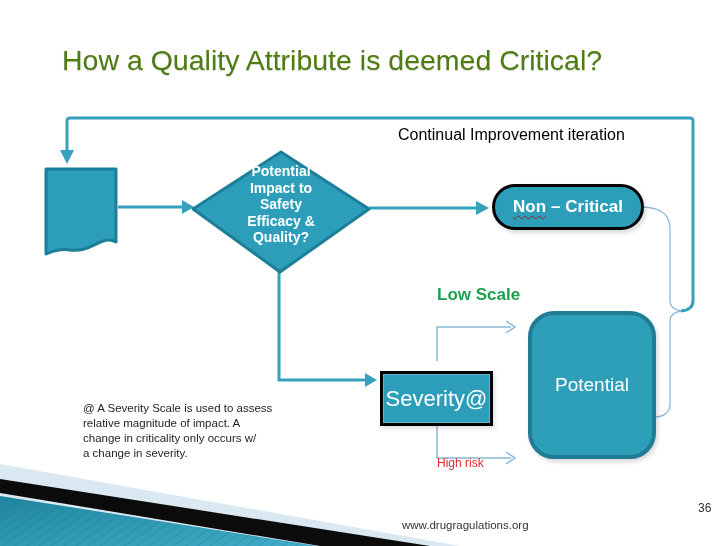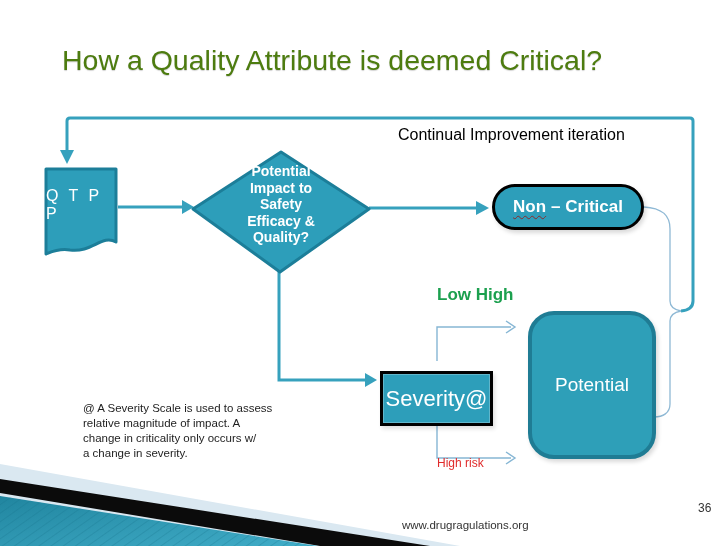--- a/index.html
+++ b/index.html
@@ -132,42 +132,41 @@
 
     <path d="M 46,169 L 116,169 L 116,242 C 102,234 92,253 70,250 C 59,248 51,252 46,254 Z" fill="#2d9eba" stroke="#1c7e99" stroke-width="3" stroke-linejoin="round"></path>
 
     <polygon points="281,152 369,209 280,272 193,209" fill="#2d9eba" stroke="#1c7e99" stroke-width="3" stroke-linejoin="round"></polygon>
   </svg>
 
   <div class="abs overlay slide-title">How a Quality Attribute is deemed Critical?</div>
 
   <div class="abs overlay loop-label">Continual Improvement iteration</div>
 
-  <div class="abs overlay qtpp-label">Q T P P</div>
 
   <div class="abs overlay decision-label">Potential
 Impact to
 Safety
 Efficacy &amp;
 Quality?</div>
 
   <div class="abs overlay box non-critical-box">
     <span class="w1">Non</span>
     <span class="w2">– Critical</span>
   </div>
 
   <div class="abs overlay box severity-box">
     <span>Severity@</span>
   </div>
 
   <div class="abs overlay box critical-box">
     <span>Potential</span>
   </div>
 
-  <div class="abs overlay low-risk-label">Low High</div>
+  <div class="abs overlay low-risk-label">Low Scale</div>
 
   <div class="abs overlay high-risk-label">High risk</div>
 
   <div class="abs overlay footnote">@ A Severity Scale is used to assess
 relative magnitude of impact. A
 change in criticality only occurs w/
 a change in severity.</div>
 
   <div class="abs overlay footer-website">www.drugragulations.org</div>
 

